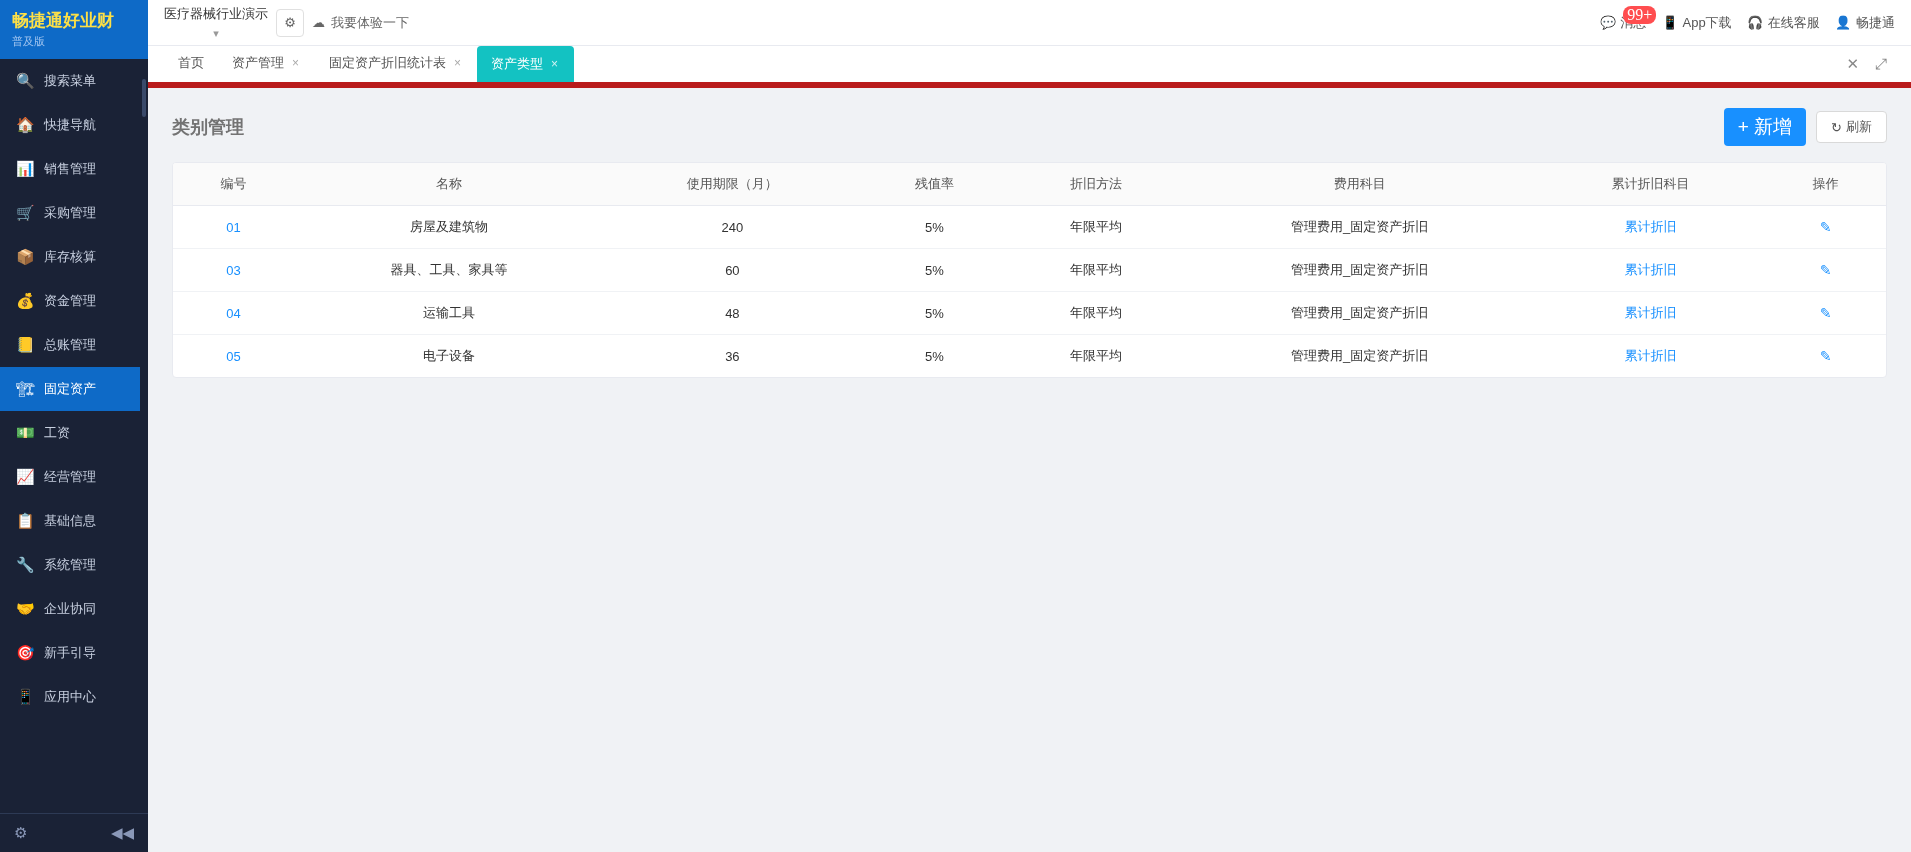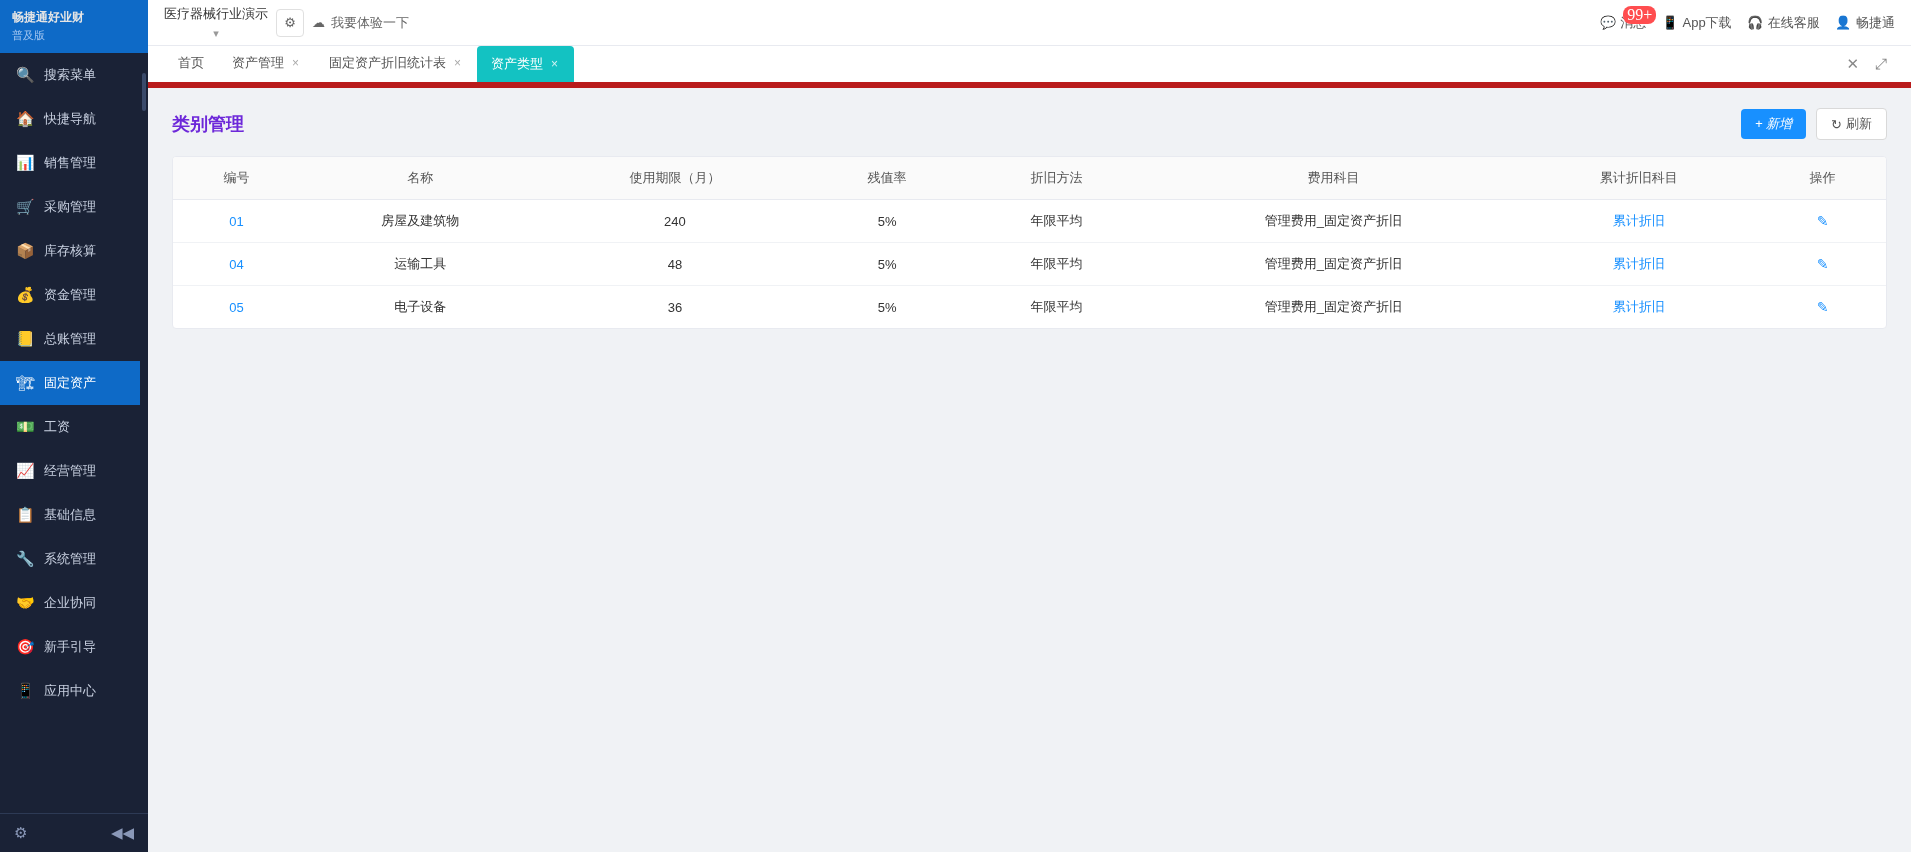--- a/index.html
+++ b/index.html
@@ -17,22 +17,22 @@
     }
     .sidebar-header {
       background: #0e6ac7;
       padding: 10px 12px;
       display: flex;
       align-items: center;
       gap: 8px;
       min-height: 50px;
     }
     .sidebar-header-logo {
-      color: #e5e5e5;
-      font-size: 12px;
+      color: #fde047;
+      font-size: 17px;
       font-weight: bold;
       line-height: 1.3;
     }
     .sidebar-header-sub {
       color: #a0c4ef;
       font-size: 11px;
       margin-top: 2px;
     }
     .sidebar-scroll {
       flex: 1;
@@ -212,39 +212,38 @@
     
     .page-header {
       display: flex;
       align-items: center;
       justify-content: space-between;
       margin-bottom: 16px;
     }
     .page-title {
       font-size: 18px;
       font-weight: 600;
-      color: #6d28d9;
+      color: #737373;
     }
     .page-actions {
       display: flex;
       align-items: center;
       gap: 10px;
     }
     .btn-primary {
       background: #1890ff;
       color: #fff;
       border: none;
       border-radius: 4px;
       padding: 6px 14px;
-      font-size: 13px;
+      font-size: 19px;
       cursor: pointer;
       display: flex;
       align-items: center;
       gap: 4px;
-      font-style: italic;
     }
     .btn-default {
       background: #fff;
       color: #555;
       border: 1px solid #d9d9d9;
       border-radius: 4px;
       padding: 6px 14px;
       font-size: 13px;
       cursor: pointer;
       display: flex;
@@ -463,20 +462,30 @@
               <th>累计折旧科目</th>
               <th>操作</th>
             </tr>
         </thead>
         <tbody>
 
         <tr>
               <td class="td-link">01</td>
               <td>房屋及建筑物</td>
               <td>240</td>
+              <td>5%</td>
+              <td>年限平均</td>
+              <td>管理费用_固定资产折旧</td>
+              <td class="td-link">累计折旧</td>
+              <td class="edit-icon">✎</td>
+            </tr>
+            <tr>
+              <td class="td-link">03</td>
+              <td>器具、工具、家具等</td>
+              <td>60</td>
               <td>5%</td>
               <td>年限平均</td>
               <td>管理费用_固定资产折旧</td>
               <td class="td-link">累计折旧</td>
               <td class="edit-icon">✎</td>
             </tr>
             <tr>
               <td class="td-link">04</td>
               <td>运输工具</td>
               <td>48</td>

